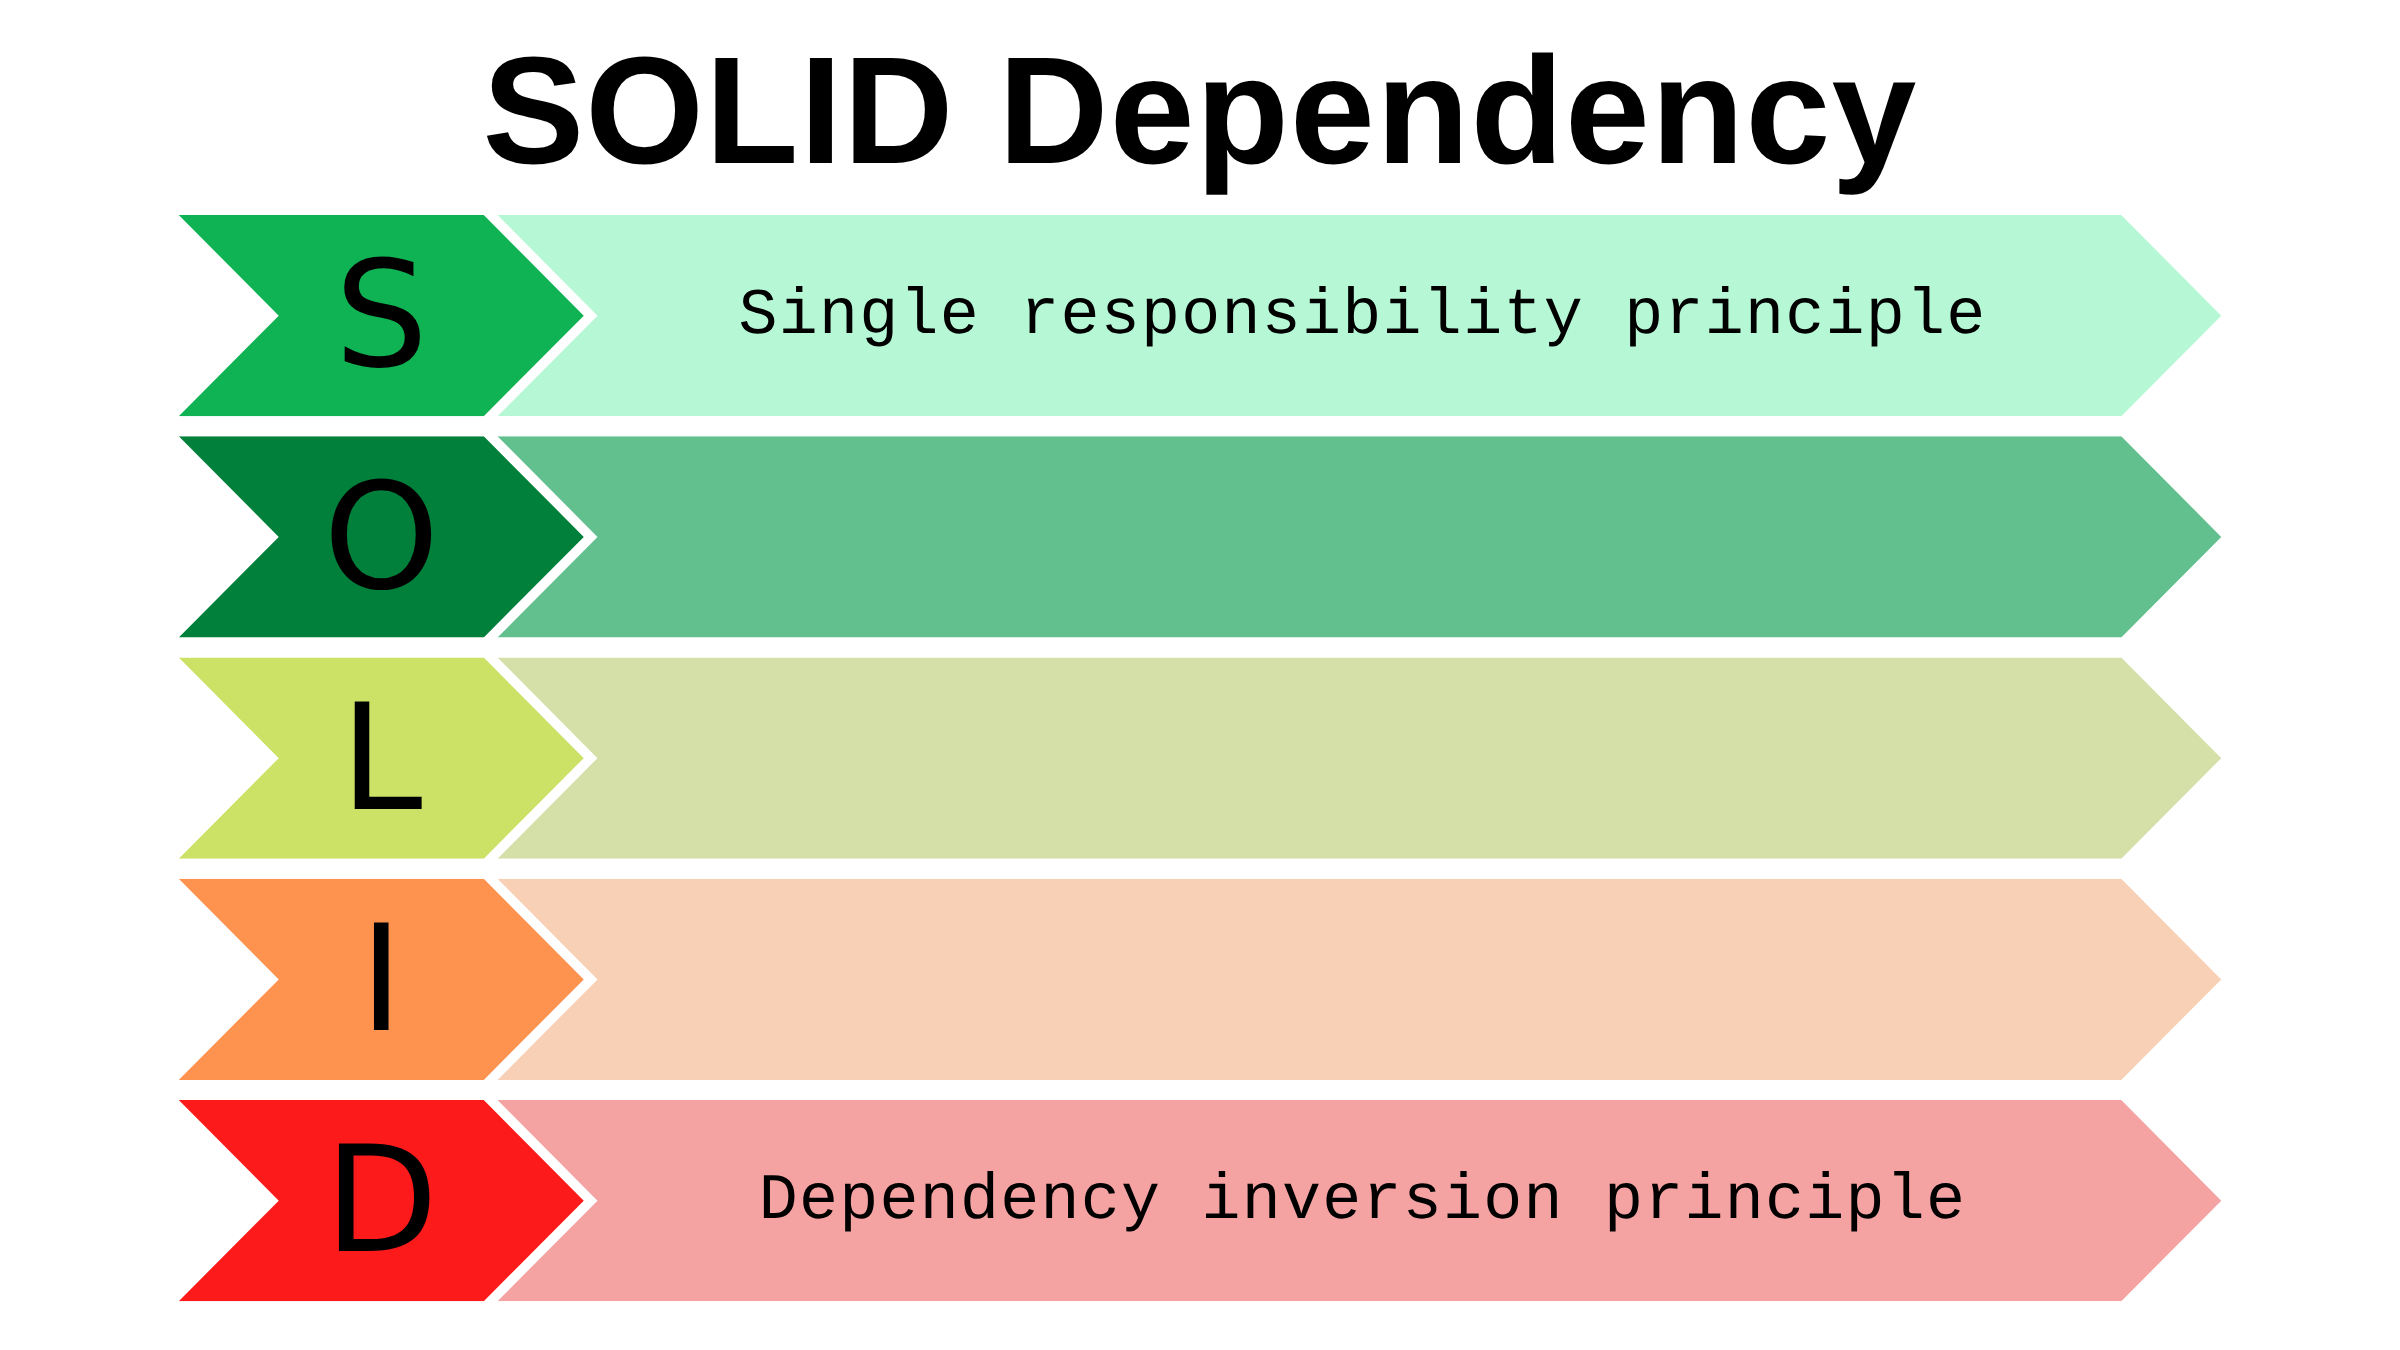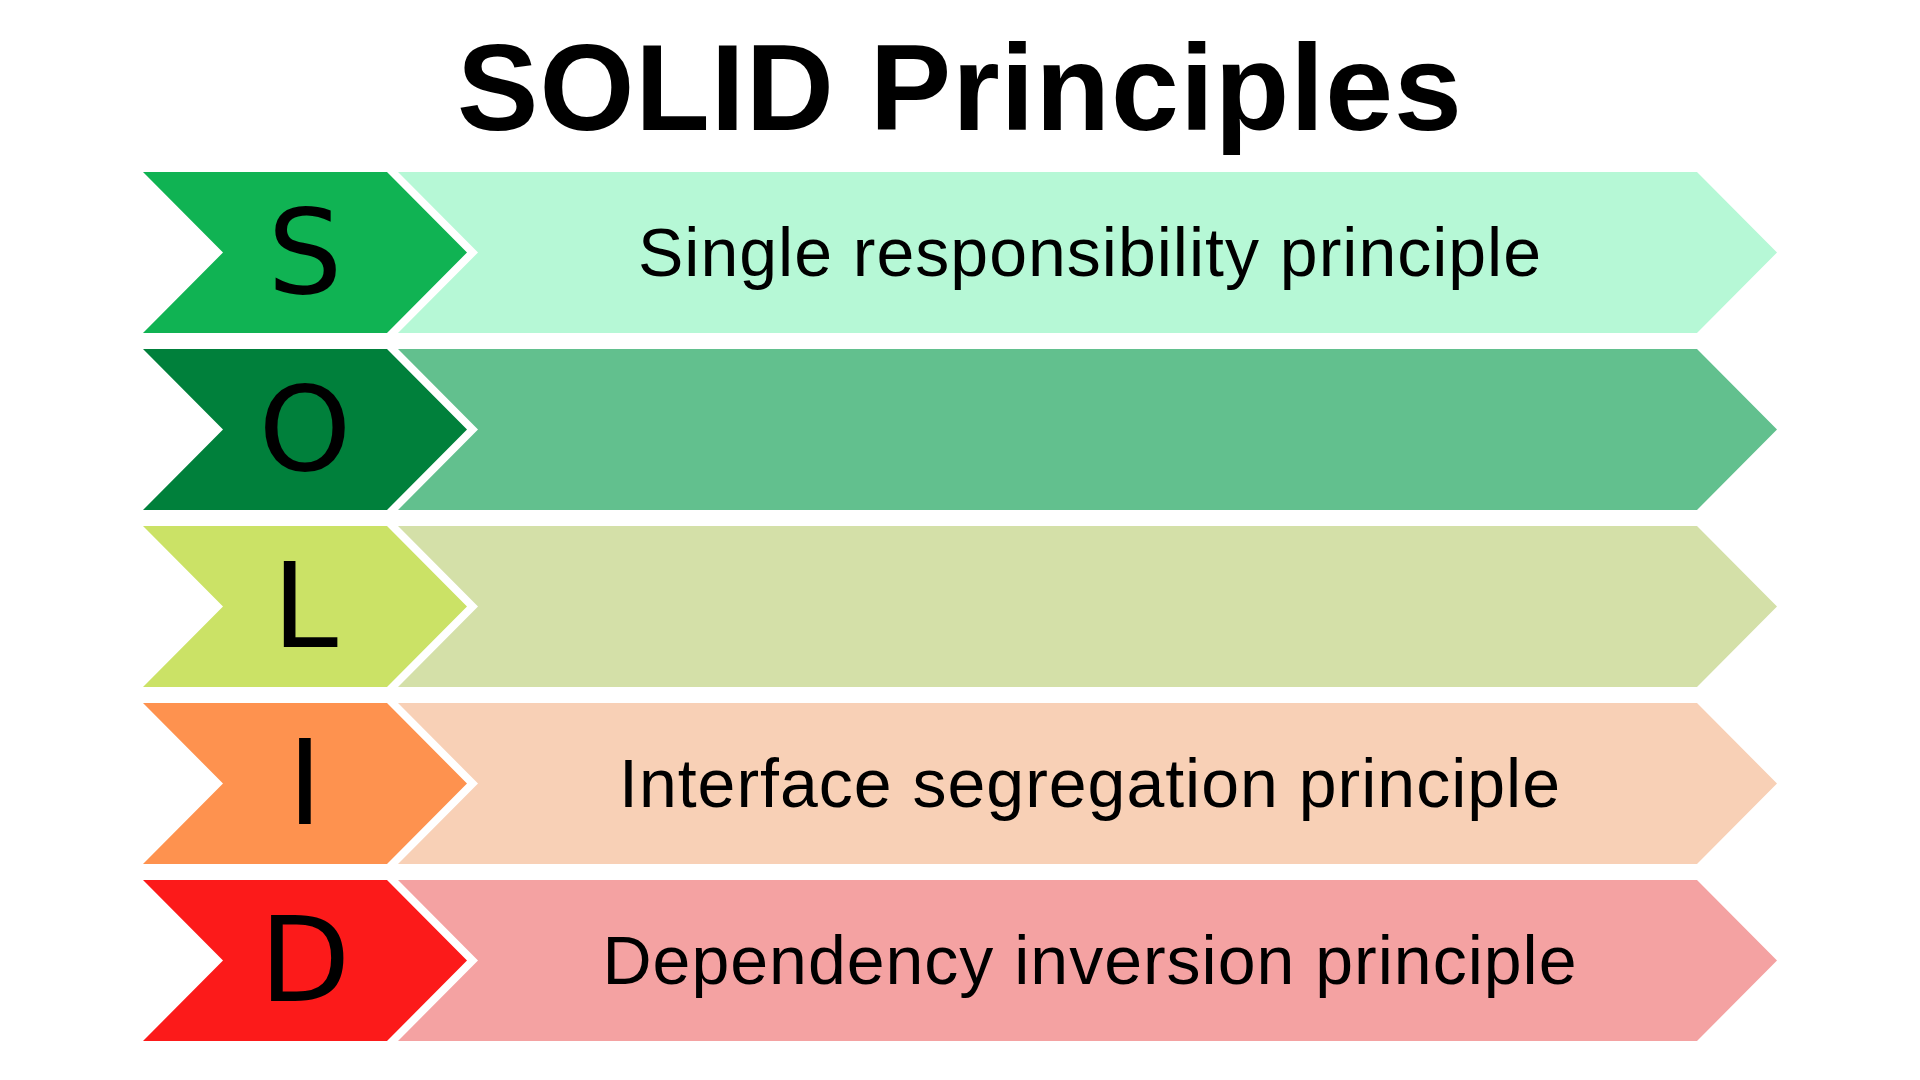--- a/index.html
+++ b/index.html
@@ -55,30 +55,30 @@
       font-weight: normal;
     }
     .label {
       position: absolute;
       left: 480px;
       width: 1220px;
       top: 0;
       height: 161px;
       line-height: 161px;
       text-align: center;
-      font-family: Liberation Sans, sans-serif;
-      font-size: 68px;
+      font-family: Liberation Mono, monospace;
+      font-size: 52px;
       letter-spacing: 1px;
       white-space: nowrap;
     }
   </style>
 </head>
 <body>
 
-<h1 class="title">SOLID Principles</h1>
+<h1 class="title">SOLID Dependency</h1>
 
 <div class="row" style="top:172px;">
   <svg class="shapes" viewBox="0 0 1920 161">
     <polygon points="143,0 387,0 467,80.5 387,161 143,161 223,80.5" fill="#10b353"></polygon>
     <polygon points="398,0 1697,0 1777,80.5 1697,161 398,161 478,80.5" fill="#b6f8d6"></polygon>
   </svg>
   <div class="letter">S</div>
   <div class="label">Single responsibility principle</div>
 </div>
 
@@ -97,21 +97,20 @@
   </svg>
   <div class="letter">L</div>
 </div>
 
 <div class="row" style="top:703px;">
   <svg class="shapes" viewBox="0 0 1920 161">
     <polygon points="143,0 387,0 467,80.5 387,161 143,161 223,80.5" fill="#fe924f"></polygon>
     <polygon points="398,0 1697,0 1777,80.5 1697,161 398,161 478,80.5" fill="#f8d0b6"></polygon>
   </svg>
   <div class="letter">I</div>
-  <div class="label">Interface segregation principle</div>
 </div>
 
 <div class="row" style="top:880px;">
   <svg class="shapes" viewBox="0 0 1920 161">
     <polygon points="143,0 387,0 467,80.5 387,161 143,161 223,80.5" fill="#fc1a1a"></polygon>
     <polygon points="398,0 1697,0 1777,80.5 1697,161 398,161 478,80.5" fill="#f4a2a2"></polygon>
   </svg>
   <div class="letter">D</div>
   <div class="label">Dependency inversion principle</div>
 </div>

